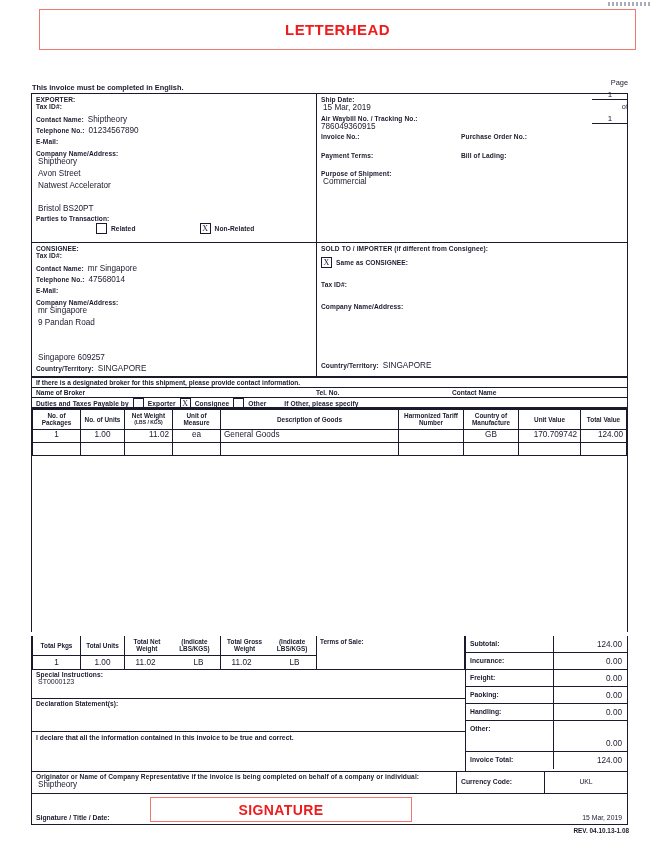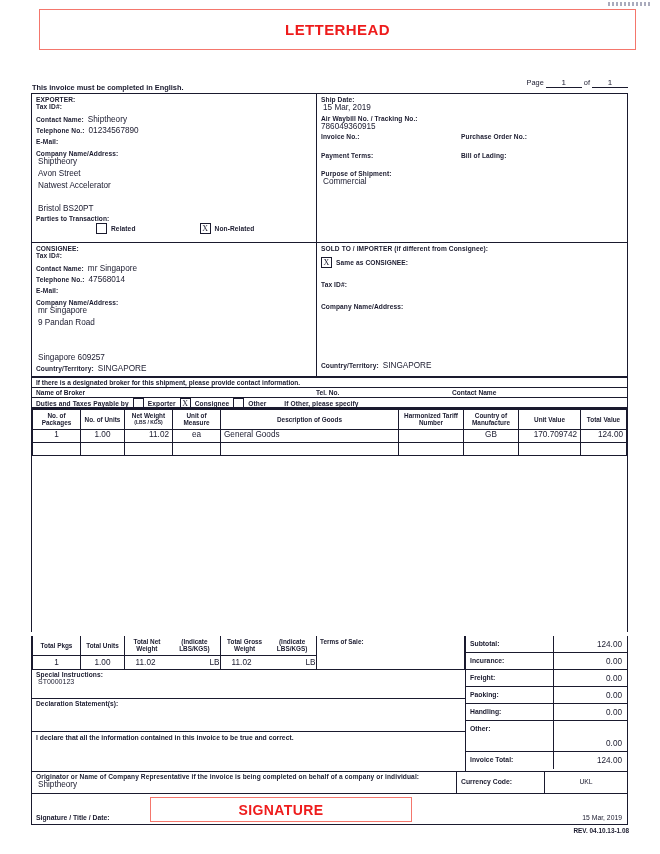--- a/index.html
+++ b/index.html
@@ -75,20 +75,21 @@
     font-weight: bold;
   }
   .page-of {
     position: absolute;
     right: 0;
     top: 8px;
     font-size: 7.4px;
     display: flex;
     align-items: flex-end;
     gap: 2px;
+    flex-direction: column;
   }
   .page-of .lbl { font-weight: normal; padding-bottom: 1px; }
   .page-of .num {
     width: 36px;
     text-align: center;
     border-bottom: 1px solid #1a1a2e;
     font-size: 8px;
   }
 
   
@@ -268,21 +269,21 @@
     text-align: center;
     vertical-align: middle;
   }
   .wt-cell {
     display: flex;
     justify-content: center;
     align-items: baseline;
     gap: 3px;
   }
   .wt-cell .n { min-width: 30px; text-align: right; }
-  .wt-cell .u { min-width: 26px; text-align: right; margin-left: 35px; }
+  .wt-cell .u { min-width: 26px; text-align: left; margin-left: 35px; }
   .th-pair {
     display: flex;
     justify-content: space-around;
     gap: 2px;
   }
   .terms-head {
     font-size: 6.4px;
     font-weight: bold;
     text-align: left !important;
     padding-left: 3px !important;

